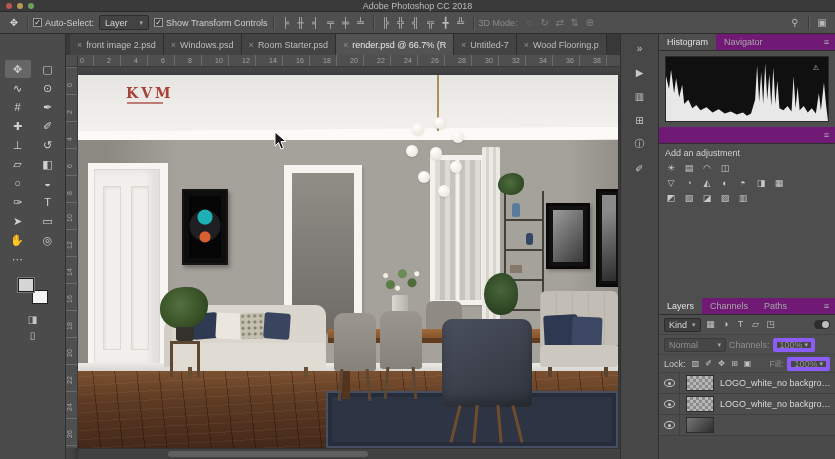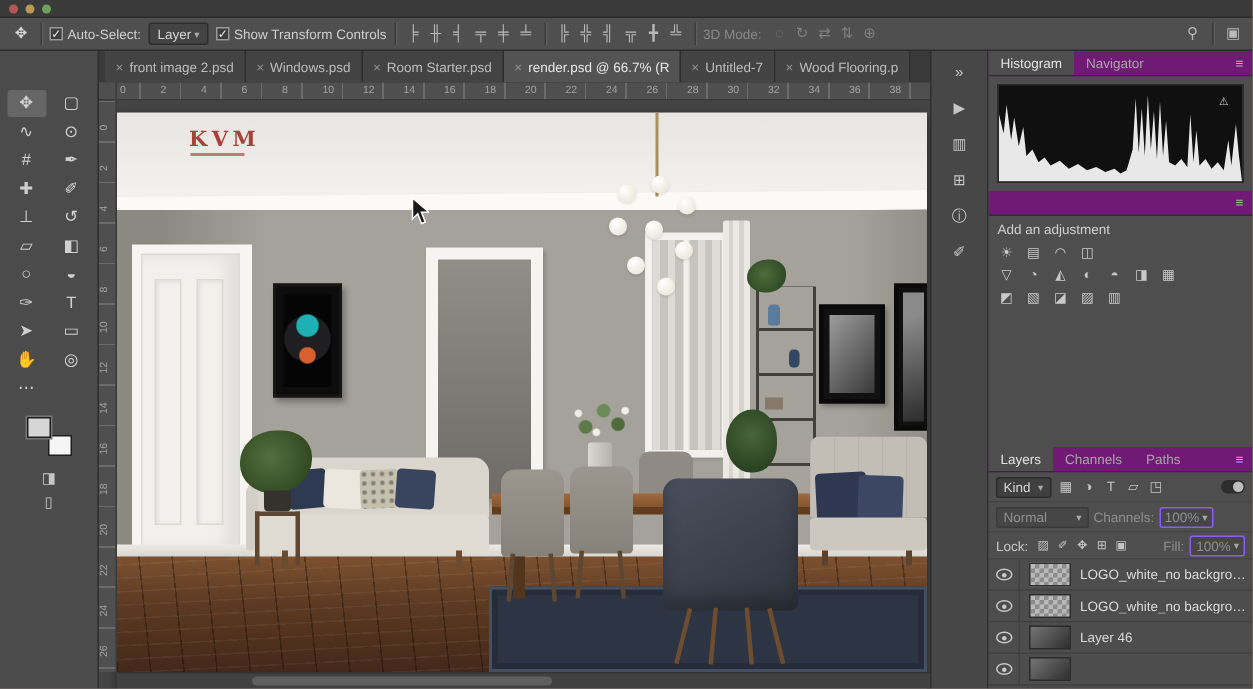--- a/index.html
+++ b/index.html
@@ -14,21 +14,21 @@
   .dot-r{background:#b85650}.dot-y{background:#b89a50}.dot-g{background:#6ea05e}
   .win-title{position:absolute;left:0;right:0;top:1px;text-align:center;font-size:9px;color:#bcbcbc}
 
   
   .optionsbar{position:absolute;top:12px;left:0;right:0;height:22px;background:#4f4f4f;border-bottom:1px solid #2c2c2c;display:flex;align-items:center;padding:0 6px;gap:5px}
   .ob-toolicon{color:#d8d8d8;font-size:10px;width:16px;text-align:center}
   .ob-sep{width:1px;height:15px;background:#3b3b3b;box-shadow:1px 0 0 #5d5d5d;flex:none}
   .ob-check{display:flex;align-items:center;gap:3px;color:#cfcfcf}
   .cb{width:9px;height:9px;background:#3d3d3d;border:1px solid #9a9a9a;display:flex;align-items:center;justify-content:center}
   .cb i{font-style:normal;font-size:8px;color:#e2e2e2;line-height:1}
-  .ob-select{display:flex;align-items:center;gap:2px;background:#434343;border:1px solid #2c2c2c;border-radius:2px;height:15px;padding:0 5px;color:#d6d6d6}
+  .ob-select{display:flex;align-items:center;gap:12px;background:#434343;border:1px solid #2c2c2c;border-radius:2px;height:15px;padding:0 5px;color:#d6d6d6}
   .ob-select .caret,.val-box .caret,.kind-box .caret,.blend-box .caret{font-style:normal;font-size:7px;color:#a8a8a8}
   .ob-icons{display:flex;gap:1px}
   .ob-ic{width:14px;height:16px;display:flex;align-items:center;justify-content:center;color:#b9b9b9;font-size:10px}
   .ob-ic i{font-style:normal}
   .ob-label{color:#cfcfcf}
   .dim{opacity:.45}
   .ob-right{margin-left:auto;display:flex;align-items:center;gap:6px}
 
   
   .tabbar{position:absolute;top:34px;left:66px;width:554px;height:21px;background:#393939;display:flex;align-items:stretch;padding-left:4px;overflow:hidden}
@@ -163,21 +163,21 @@
   .adj-icon{width:16px;height:14px;font-size:9px;color:#c9c9c9;display:flex;align-items:center;justify-content:center}
   .spacer{flex:1;background:#4e4e4e}
   .l-filter,.l-blend,.l-lock{display:flex;align-items:center;gap:3px;padding:0 5px;background:#4e4e4e;border-bottom:1px solid #444;flex:none}
   .l-filter{height:20px}.l-blend{height:20px}.l-lock{height:18px;gap:4px}
   .kind-box{display:flex;align-items:center;gap:5px;background:#3f3f3f;border:1px solid #2b2b2b;border-radius:2px;height:14px;padding:0 4px;font-size:9px;color:#d6d6d6}
   .f-icon{width:14px;height:13px;font-size:9px;color:#c4c4c4;text-align:center;line-height:13px}
   .f-toggle{margin-left:auto;width:16px;height:9px;background:#2d2d2d;border-radius:5px;position:relative}
   .f-toggle::after{content:'';position:absolute;right:1px;top:1px;width:7px;height:7px;border-radius:50%;background:#bdbdbd}
   .blend-box{width:62px;height:14px;background:#464646;border:1px solid #3a3a3a;border-radius:2px;color:#909090;font-size:9px;display:flex;align-items:center;justify-content:space-between;padding:0 4px}
   .dim-label{color:#8f8f8f;font-size:9px}
-  .val-box{height:14px;background:#464646;border:1px solid #8b5cf6;border-radius:2px;color:#909090;font-size:9px;display:flex;align-items:center;padding:0 3px;gap:2px}
+  .val-box{height:14px;background:#464646;border:4px solid #8b5cf6;border-radius:2px;color:#909090;font-size:9px;display:flex;align-items:center;padding:0 3px;gap:2px}
   .lock-label{font-size:9px;color:#c9c9c9}
   .lock-icon{font-size:8px;color:#c4c4c4;width:12px;text-align:center}
   .layer-list{height:86px;background:#4a4a4a;overflow:hidden;flex:none}
   .layer-row{height:21px;display:flex;align-items:center;border-bottom:1px solid #404040;background:#4d4d4d}
   .eye-cell{width:21px;height:100%;border-right:1px solid #404040;display:flex;align-items:center;justify-content:center;flex:none}
   .eye{width:11px;height:8px;border:1px solid #c9c9c9;border-radius:50%;position:relative}
   .eye::after{content:'';position:absolute;left:3px;top:1.5px;width:3px;height:3px;border-radius:50%;background:#c9c9c9}
   .thumb{width:28px;height:16px;margin:0 6px;border:1px solid #2c2c2c;flex:none}
   .thumb.checker{background-color:#b9b9b9;background-image:linear-gradient(45deg,#8a8a8a 25%,transparent 25%,transparent 75%,#8a8a8a 75%),linear-gradient(45deg,#8a8a8a 25%,transparent 25%,transparent 75%,#8a8a8a 75%);background-size:6px 6px;background-position:0 0,3px 3px}
   .thumb.image{background:linear-gradient(135deg,#757575,#2e2e2e)}
@@ -187,20 +187,21 @@
 <body>
 
 <div class="app">
 
   <div class="titlebar">
     <div class="traffic">
       <span class="dot-r"></span>
       <span class="dot-y"></span>
       <span class="dot-g"></span>
     </div>
+    <div class="win-title">Adobe Photoshop CC 2018</div>
   </div>
 
   <div class="optionsbar">
     <span class="ob-toolicon">✥</span>
     <span class="ob-sep"></span>
     <span class="ob-check">
       <span class="cb">
           <i>✓</i>
         </span>
       <span>Auto-Select:</span>
@@ -684,31 +685,24 @@
       </div>
 
       <div class="layer-row">
         <span class="eye-cell">
             <span class="eye"></span>
           </span>
         <span class="thumb checker"></span>
         <span class="layer-name">LOGO_white_no backgroun...</span>
       </div>
 
+
       <div class="layer-row">
         <span class="eye-cell">
             <span class="eye"></span>
           </span>
         <span class="thumb image"></span>
-        <span class="layer-name">Layer 46</span>
-      </div>
-
-      <div class="layer-row">
-        <span class="eye-cell">
-            <span class="eye"></span>
-          </span>
-        <span class="thumb image"></span>
         <span class="layer-name"></span>
       </div>
     </div>
 
   </div>
 </div>
 
 </body></html>

